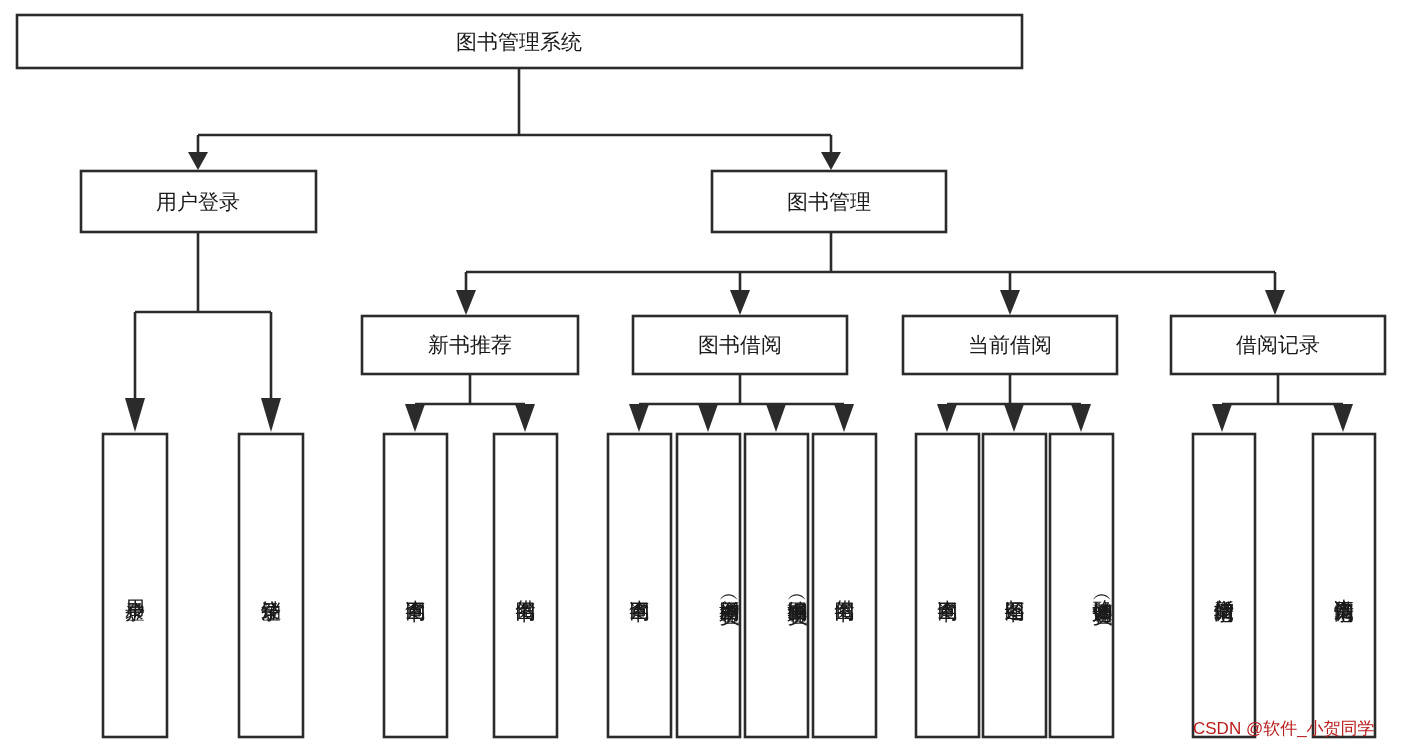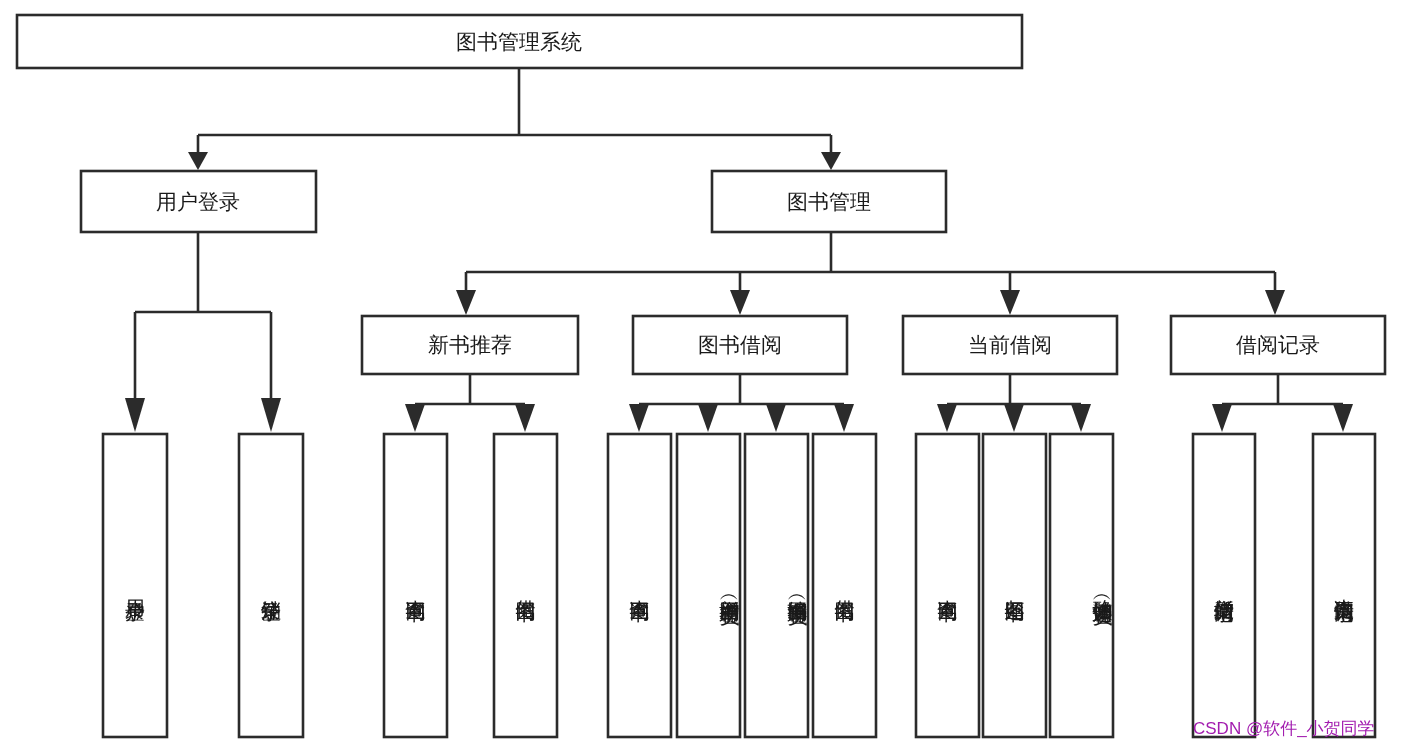--- a/index.html
+++ b/index.html
@@ -62,21 +62,21 @@
     align-items: center;
     justify-content: center;
     white-space: nowrap;
     pointer-events: none;
     user-select: none;
   }
   .watermark {
     position: absolute;
     font-family: "Liberation Sans", "DejaVu Sans", sans-serif;
     font-size: 17px;
-    color: #a21caf;
+    color: #b91c1c;
     white-space: nowrap;
     user-select: none;
   }
 </style>
 </head>
 <body>
 
 <div id="diagram-root">
 
   <svg class="diagram-canvas" viewBox="0 0 1405 747" xmlns="http://www.w3.org/2000/svg">

